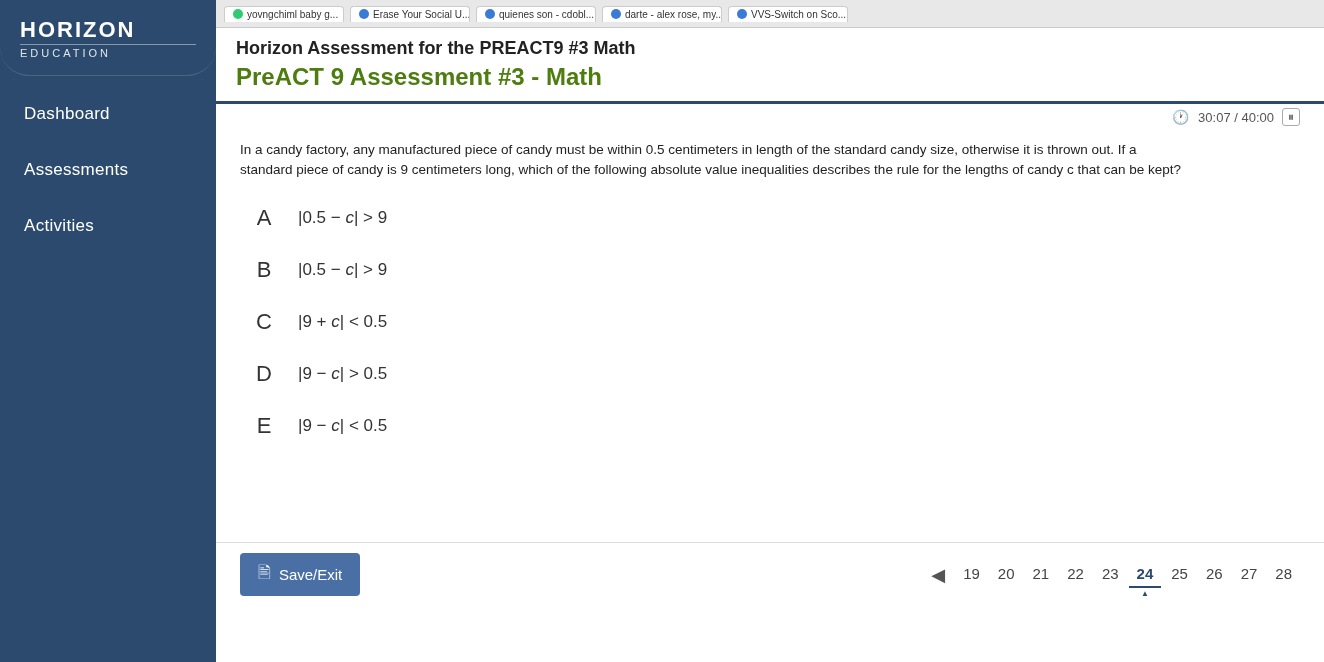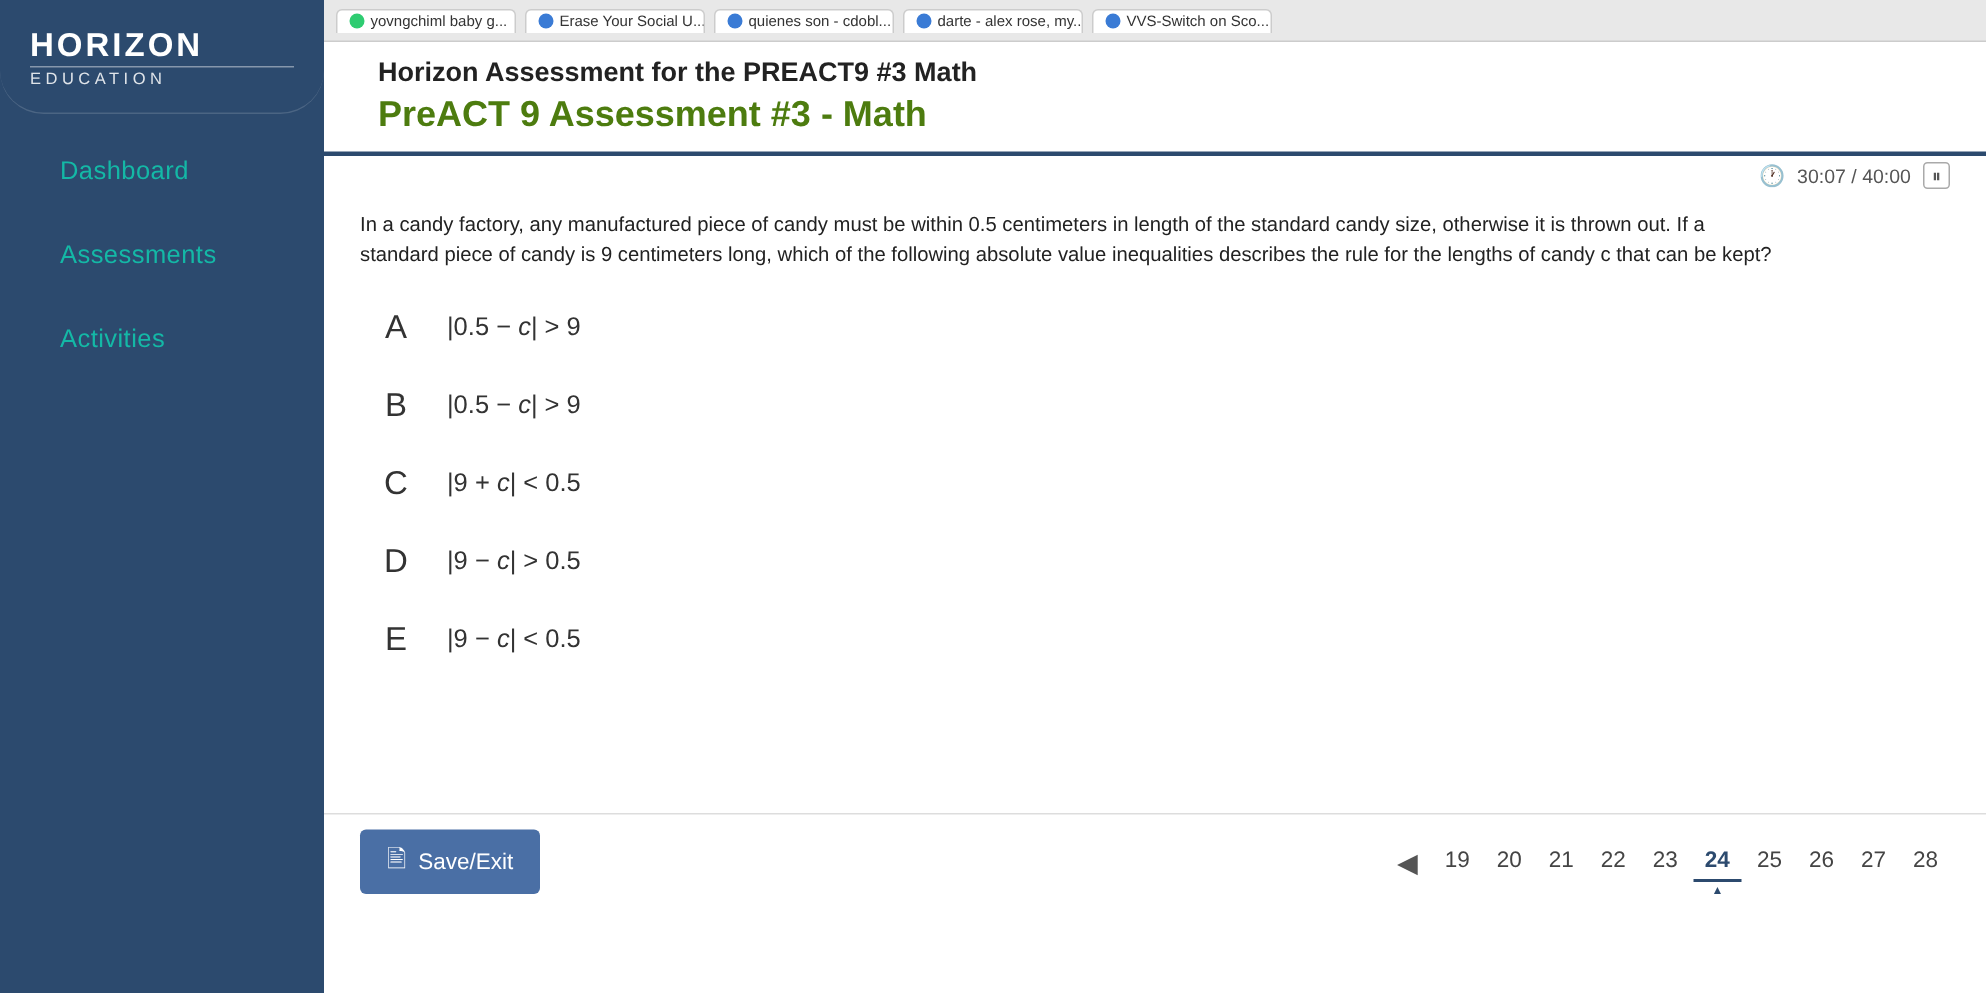--- a/index.html
+++ b/index.html
@@ -34,24 +34,24 @@
       border-top: 1px solid rgba(255,255,255,0.5);
       padding-top: 2px;
       margin-top: 2px;
     }
     .sidebar-nav {
       display: flex;
       flex-direction: column;
       margin-top: 10px;
     }
     .sidebar-item {
-      padding: 18px 40px;
+      padding: 18px 24px;
       font-size: 17px;
       cursor: pointer;
-      color: #14b8a6;
+      color: #ffffff;
       font-weight: 400;
       letter-spacing: 0.3px;
     }
 
     
     .main {
       flex: 1;
       display: flex;
       flex-direction: column;
       height: 606px;
@@ -91,21 +91,21 @@
       border-radius: 50%;
       background: #f90;
       flex-shrink: 0;
     }
     .tab-icon.blue { background: #3a7bd5; }
     .tab-icon.green { background: #2ecc71; }
 
     
     .page-header {
       background: #fff;
-      padding: 10px 24px 0 36px;
+      padding: 10px 24px 0 20px;
       border-bottom: 3px solid #2c4a6e;
     }
     .page-title-small {
       font-size: 18px;
       font-weight: 700;
       color: #222;
       margin-bottom: 4px;
     }
     .page-subtitle {
       font-size: 24px;

